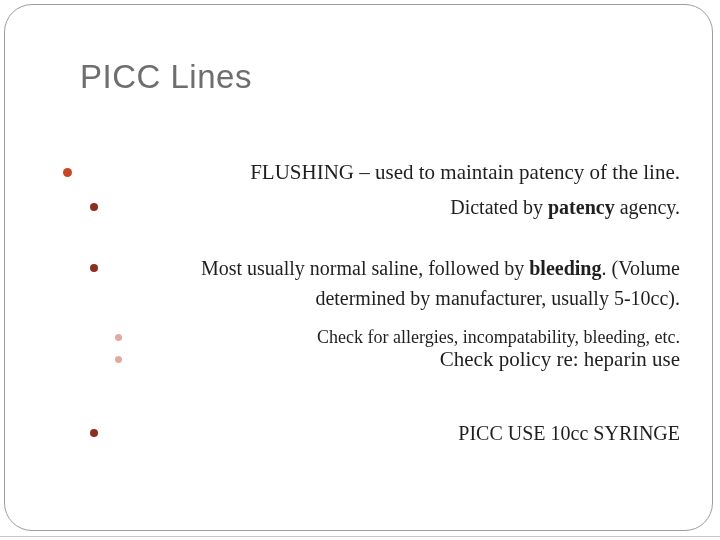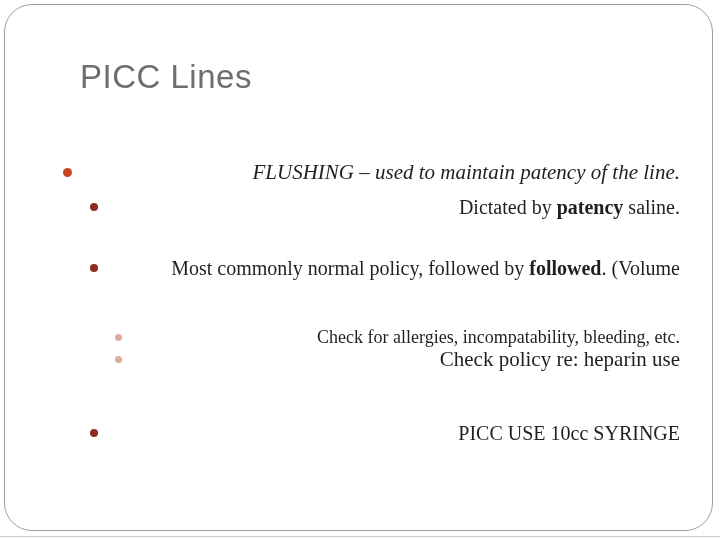--- a/index.html
+++ b/index.html
@@ -54,21 +54,21 @@
     color: var(--body, #1f1f1f);
   }
   .row .dot {
     position: absolute;
     border-radius: 50%;
     display: block;
   }
   .bold { font-weight: bold; }
 
   
-  .l1 .txt { margin-left: 68px; font-style: italic; }
+  .l1 .txt { margin-left: 68px; }
   .l2 .txt { margin-left: 104px; }
   .l3 .txt { }
 
   .l1 .dot { left: 63px; width: 9px; height: 9px; background: var(--l1, #c84623); }
   .l2 .dot { left: 90px; width: 8px; height: 8px; background: var(--l2, #8c2d1e); }
   .l3 .dot { left: 115px; width: 7px; height: 7px; background: var(--l3, #e1aaa0); }
 
   
   .row-b1 { top: 160px; font-size: 21px; line-height: 25px; }
   .row-b1 .dot { top: 8px; }
@@ -91,27 +91,28 @@
 
   <h1 class="slide-title">PICC Lines</h1>
 
   <div class="row l1 row-b1">
     <span class="dot"></span>
     <div class="txt"><span>FLUSHING – used to maintain patency of the line.</span></div>
   </div>
 
   <div class="row l2 row-b2">
     <span class="dot"></span>
-    <div class="txt"><span>Dictated by </span><span class="bold">patency</span><span> saline.</span></div>
+    <div class="txt"><span>Dictated by </span><span class="bold">patency</span><span> agency.</span></div>
   </div>
 
   <div class="row l2 row-b3">
     <span class="dot"></span>
     <div class="txt">
-      <div><span>Most commonly normal policy, followed by </span><span class="bold">followed</span><span>. (Volume</span></div>
+      <div><span>Most usually normal saline, followed by </span><span class="bold">bleeding</span><span>. (Volume</span></div>
+      <div><span>determined by manufacturer, usually 5-10cc).</span></div>
     </div>
   </div>
 
   <div class="row l3 row-b4">
     <span class="dot"></span>
     <div class="txt"><span>Check for allergies, incompatability, bleeding, etc.</span></div>
   </div>
 
   <div class="row l3 row-b5">
     <span class="dot"></span>

